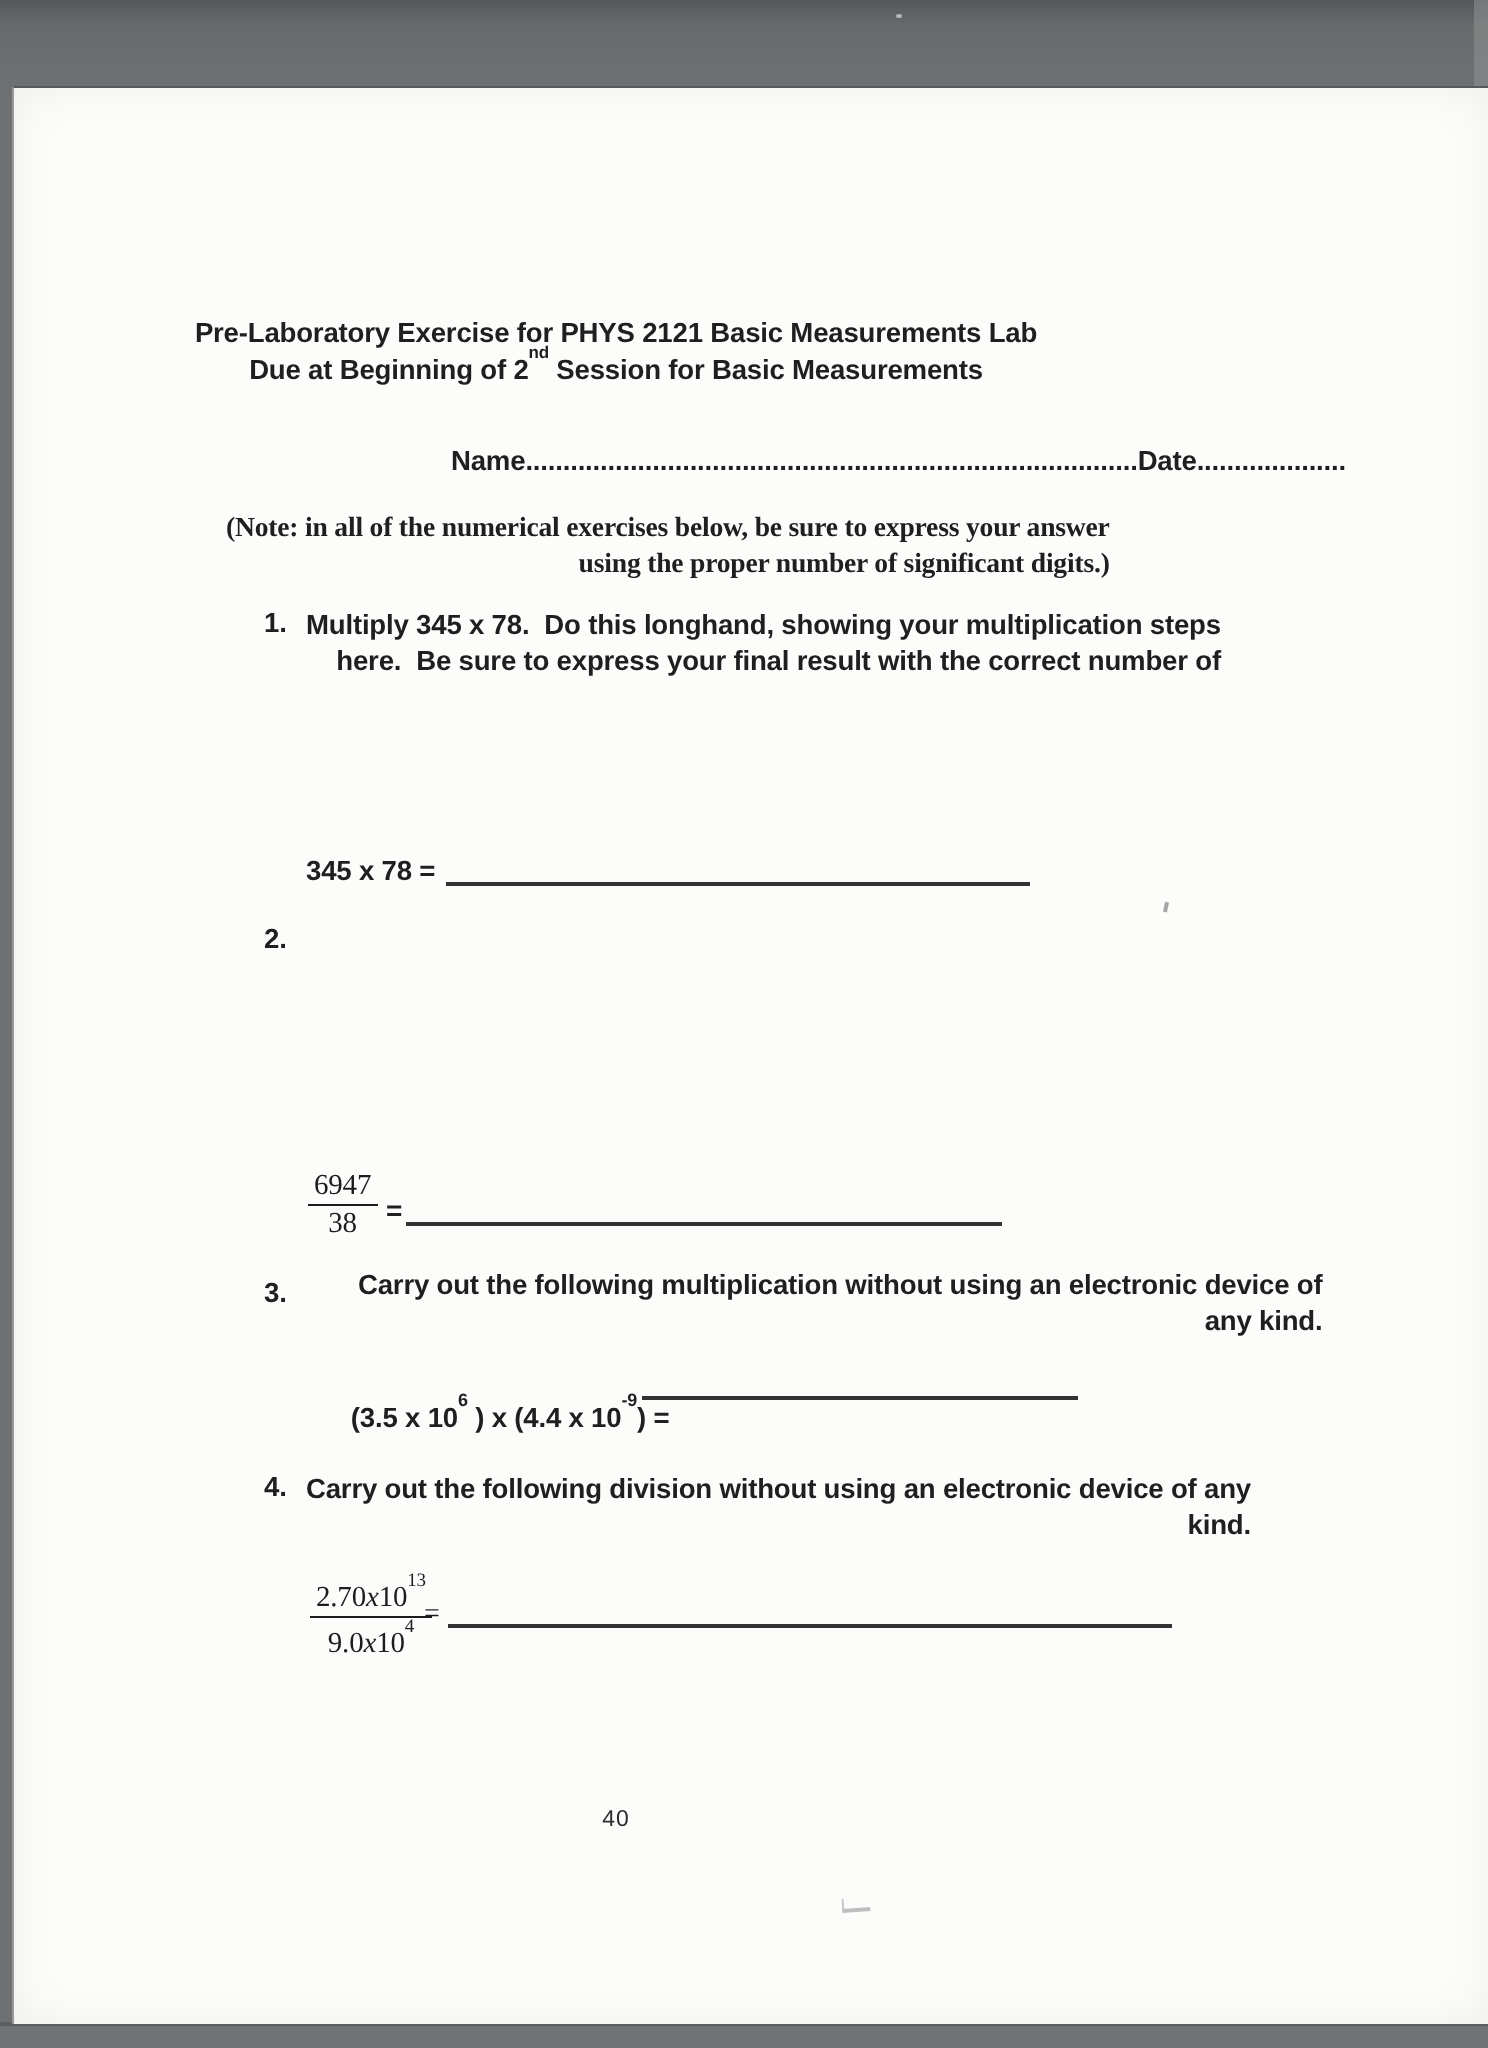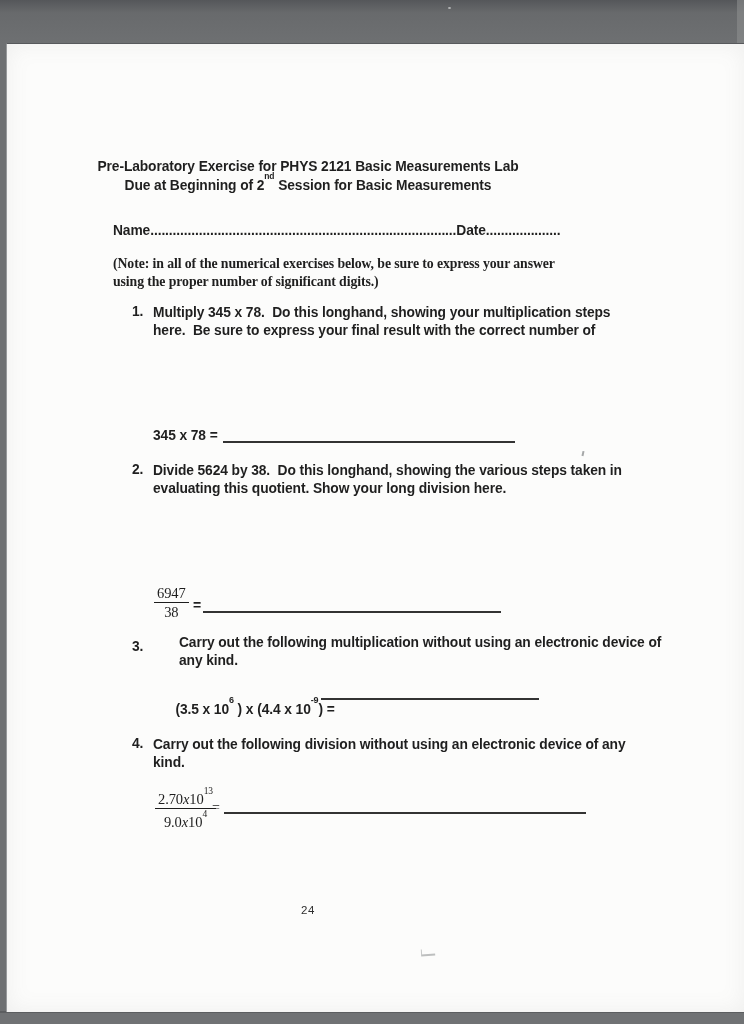--- a/index.html
+++ b/index.html
@@ -34,21 +34,21 @@
     background:#fcfcfb;
     border-top:1px solid #57595c;
     border-left:1px solid #97999b;
     box-shadow:inset 0 0 22px rgba(120,120,118,.10);
     color:#1f1f1f;
     font-weight:bold;
     font-size:13.8px;
     letter-spacing:-0.1px;
   }
 
-  .abs { position:absolute; }
+  .abs { position:absolute;text-align:right; }
   .line { white-space:pre; height:18px; line-height:18px; display:block; }
   .center { left:0; width:602px; text-align:center; }
 
   sup.sp { font-size:9px; position:relative; top:-5px; font-weight:bold; }
   sup.sup-title { font-size:8.5px; position:relative; top:-5px; }
 
   .blank {
     position:absolute; height:0;
     border-top:2px solid #333333;
   }
@@ -112,24 +112,20 @@
     <div class="abs" style="left:146px; top:260px;">
       <span class="line">Multiply 345 x 78.  Do this longhand, showing your multiplication steps</span>
       <span class="line">here.  Be sure to express your final result with the correct number of</span>
     </div>
     <div class="abs" style="left:146px; top:384px;">345 x 78 =</div>
     <div class="blank" style="left:216px; top:397px; width:292px;"></div>
 
     <div class="noise-tick"></div>
 
     <div class="abs" style="left:125px; top:418px;">2.</div>
-    <div class="abs" style="left:146px; top:418px;">
-      <span class="line">Divide 5624 by 38.  Do this longhand, showing the various steps taken in</span>
-      <span class="line">evaluating this quotient. Show your long division here.</span>
-    </div>
     <div class="frac" style="left:147px; top:541px;">
       <span class="fnum">6947</span>
       <span class="fden">38</span>
     </div>
     <div class="eq-sans" style="left:186px; top:553px;">=</div>
     <div class="blank" style="left:196px; top:567px; width:298px;"></div>
 
     <div class="abs" style="left:125px; top:595px;">3.</div>
     <div class="abs" style="left:146px; top:590px;margin-left:26px;">
       <span class="line">Carry out the following multiplication without using an electronic device of</span>
@@ -145,18 +141,18 @@
       <span class="line">Carry out the following division without using an electronic device of any</span>
       <span class="line">kind.</span>
     </div>
     <div class="frac" style="left:148px; top:727px;margin-top:16px;">
       <span class="fnum"><span>2.70</span><span class="mvar">x</span><span>10</span><sup class="fsup">13</sup></span>
       <span class="fden"><span>9.0</span><span class="mvar">x</span><span>10</span><sup class="fsup">4</sup></span>
     </div>
     <div class="eq-serif" style="left:205px; top:756px;">=</div>
     <div class="blank" style="left:217px; top:768px; width:362px;"></div>
 
-    <div class="abs center page-num" style="top:860px;">24</div>
+    <div class="abs center page-num" style="top:860px;">40</div>
 
     <div class="smudge"></div>
 
   </div>
 </div>
 
 </body></html>

